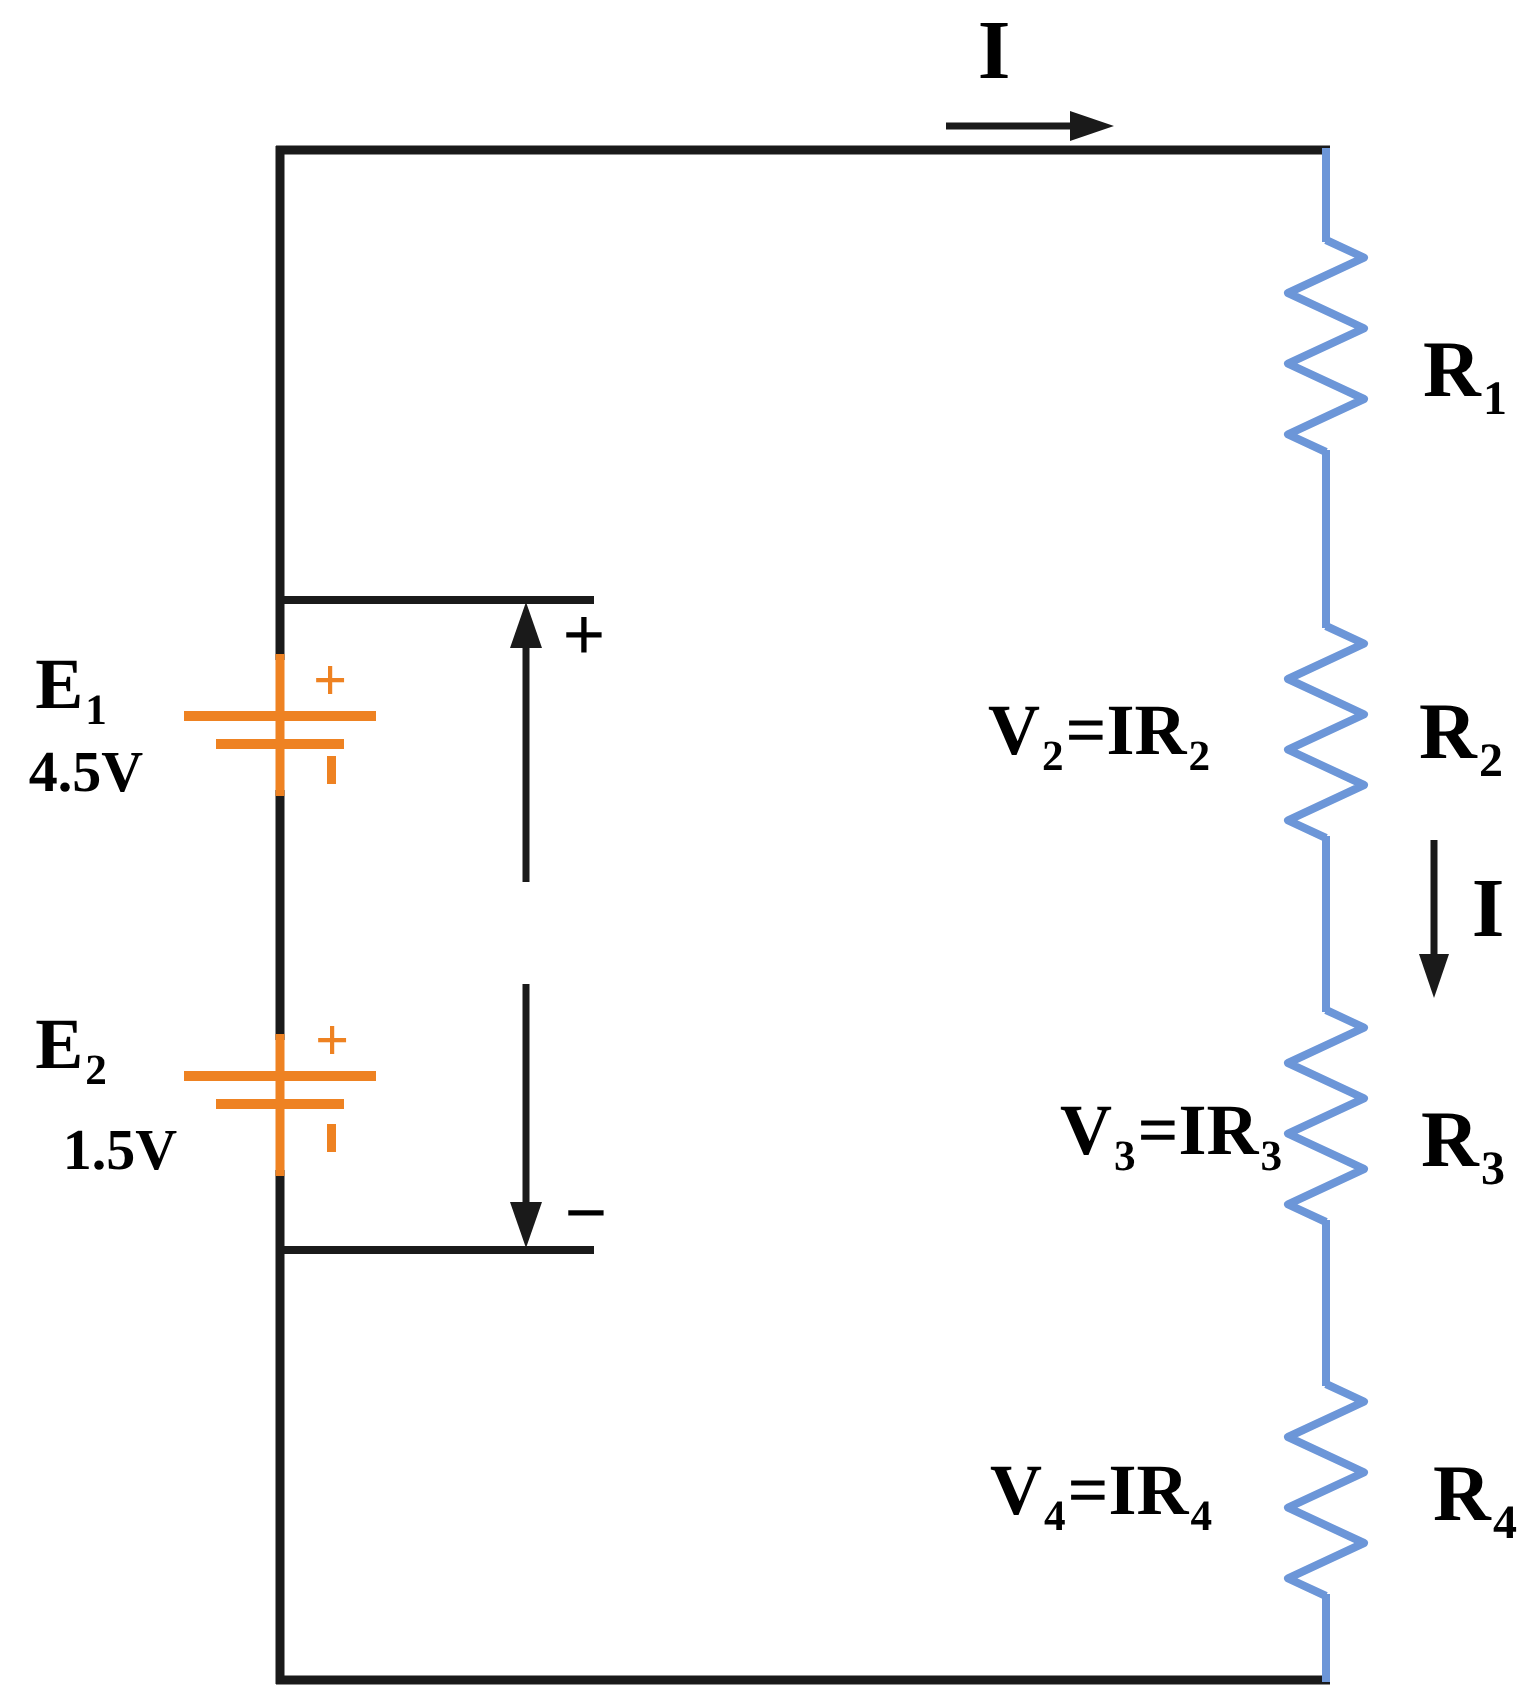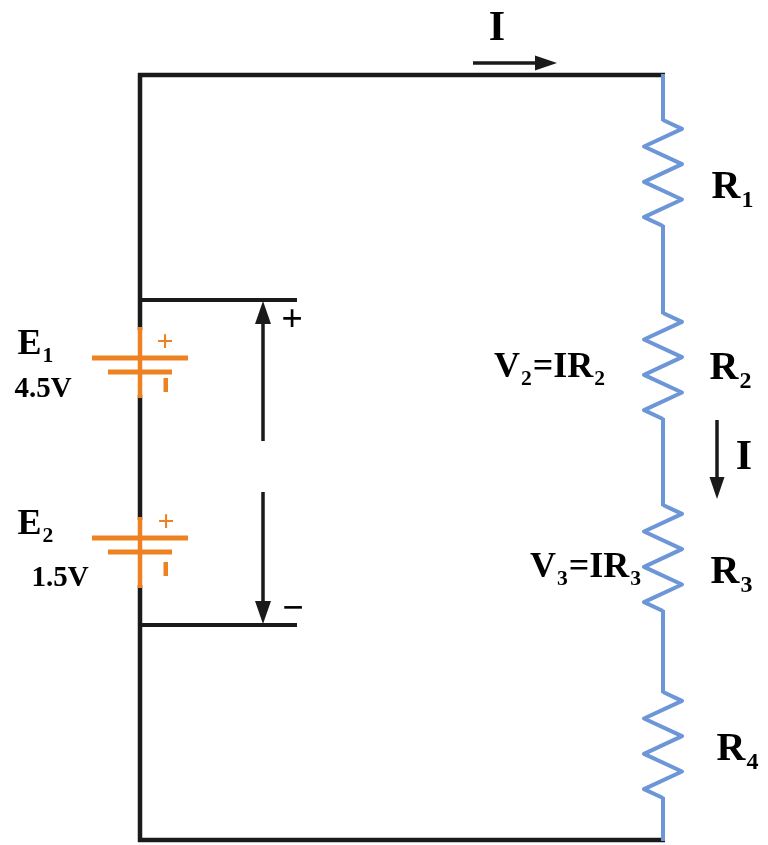--- a/index.html
+++ b/index.html
@@ -89,15 +89,16 @@
   <div class="lbl termsign" style="left:293px;top:607px;">−</div>
 
   <div class="lbl rname" style="left:733px;top:185px;"><span>R</span><sub>1</sub></div>
 
   <div class="lbl formula" style="left:550px;top:365px;"><span>V</span><sub>2</sub><span>=IR</span><sub>2</sub></div>
   <div class="lbl rname" style="left:731px;top:366px;"><span>R</span><sub>2</sub></div>
 
   <div class="lbl formula" style="left:550px;top:565px;margin-left:36px;"><span>V</span><sub>3</sub><span>=IR</span><sub>3</sub></div>
   <div class="lbl rname" style="left:732px;top:570px;"><span>R</span><sub>3</sub></div>
 
+  <div class="lbl formula" style="left:551px;top:745px;"><span>V</span><sub>4</sub><span>=IR</span><sub>4</sub></div>
   <div class="lbl rname" style="left:738px;top:747px;"><span>R</span><sub>4</sub></div>
 
 </div>
 
 </body></html>

